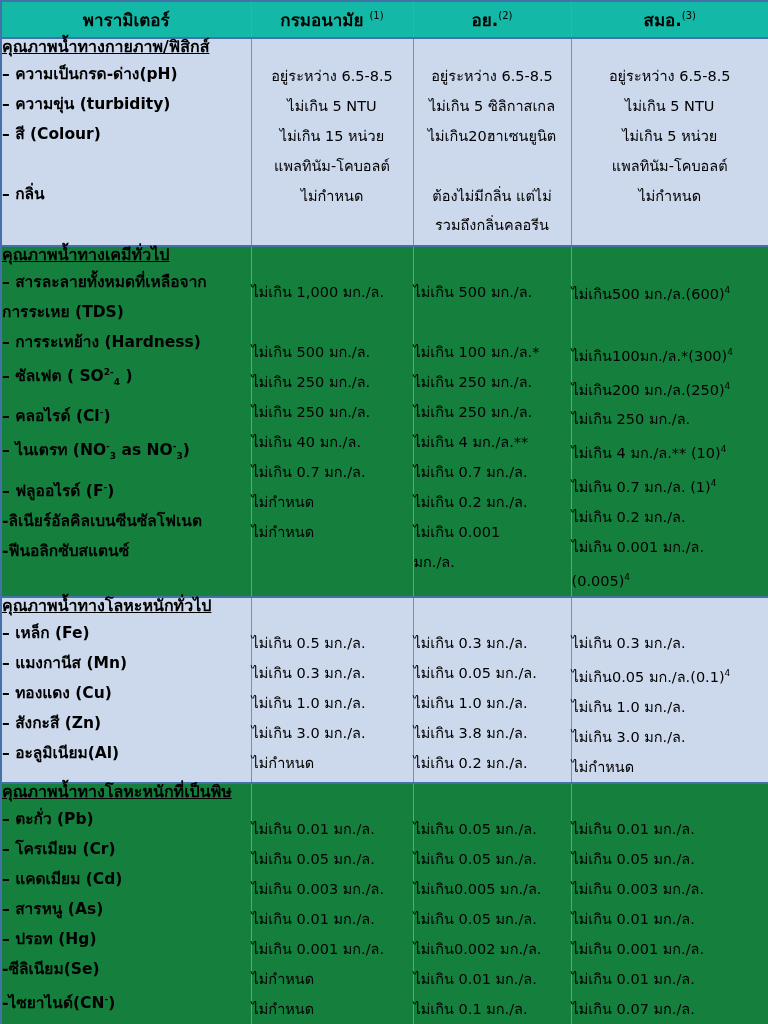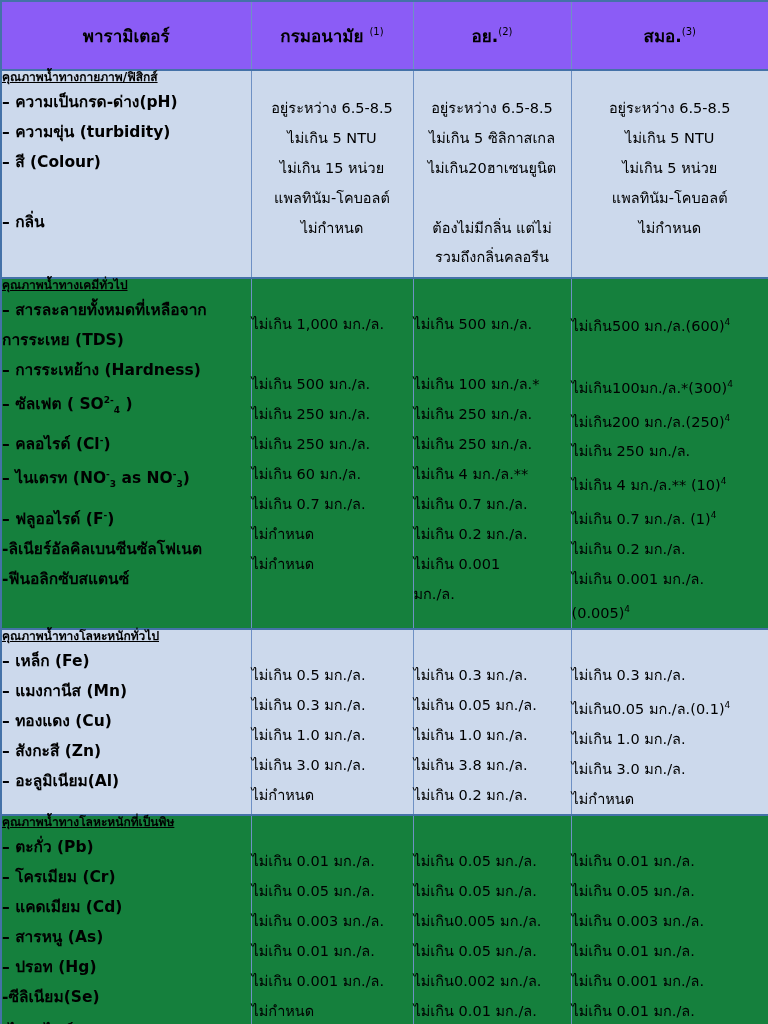--- a/index.html
+++ b/index.html
@@ -31,28 +31,28 @@
   .wq-table col.c-tisi   { width: 198px; }
 
   .wq-table td, .wq-table th {
     border: 1px solid #6e91c4;
     vertical-align: top;
     padding: 0;
   }
 
   
   .head-row th {
-    background: #8b5cf6;
+    background: #14b8a6;
     border-bottom: 2px solid #4472a8;
     height: 36px;
     text-align: center;
     vertical-align: middle;
     font-weight: bold;
     font-size: 17px;
-    padding: 20px 2px;
+    padding: 4px 2px;
   }
   .head-row th .sup {
     font-size: 10px;
     vertical-align: super;
     font-weight: normal;
   }
 
   
   tr.shaded > td { background: #ccd9ec; }
   tr.plain  > td { background: #15803d; }
@@ -63,21 +63,21 @@
   
   .param-cell {
     padding: 6px 4px 6px 10px;
     font-size: 15.5px;
     font-weight: bold;
     line-height: 1.0;
   }
   .group-title {
     text-decoration: underline;
     font-weight: bold;
-    font-size: 12px;
+    font-size: 16px;
     display: block;
     margin-bottom: 4px;
     white-space: nowrap;
   }
   .param-line {
     display: block;
     white-space: nowrap;
     font-weight: bold;
   }
   .param-line sup, .param-line sub {
@@ -177,21 +177,21 @@
           <span class="param-line" style="line-height: 30px;">-ลิเนียร์อัลคิลเบนซีนซัลโฟเนต</span>
           <span class="param-line" style="line-height: 30px;">-ฟีนอลิกซับสแตนซ์</span>
         </td>
         <td class="val-cell val-left">
           <span class="spacer" style="line-height: 30px;">&nbsp;</span>
           <span class="val-line" style="line-height: 30px;">ไม่เกิน 1,000 มก./ล.</span>
           <span class="val-line" style="line-height: 30px;">&nbsp;</span>
           <span class="val-line" style="line-height: 30px;">ไม่เกิน 500 มก./ล.</span>
           <span class="val-line" style="line-height: 30px;">ไม่เกิน 250 มก./ล.</span>
           <span class="val-line" style="line-height: 30px;">ไม่เกิน 250 มก./ล.</span>
-          <span class="val-line" style="line-height: 30px;">ไม่เกิน 60 มก./ล.</span>
+          <span class="val-line" style="line-height: 30px;">ไม่เกิน 40 มก./ล.</span>
           <span class="val-line" style="line-height: 30px;">ไม่เกิน 0.7 มก./ล.</span>
           <span class="val-line" style="line-height: 30px;">ไม่กำหนด</span>
           <span class="val-line" style="line-height: 30px;">ไม่กำหนด</span>
         </td>
         <td class="val-cell val-left">
           <span class="spacer" style="line-height: 30px;">&nbsp;</span>
           <span class="val-line" style="line-height: 30px;">ไม่เกิน 500 มก./ล.</span>
           <span class="val-line" style="line-height: 30px;">&nbsp;</span>
           <span class="val-line" style="line-height: 30px;">ไม่เกิน 100 มก./ล.*</span>
           <span class="val-line" style="line-height: 30px;">ไม่เกิน 250 มก./ล.</span>

